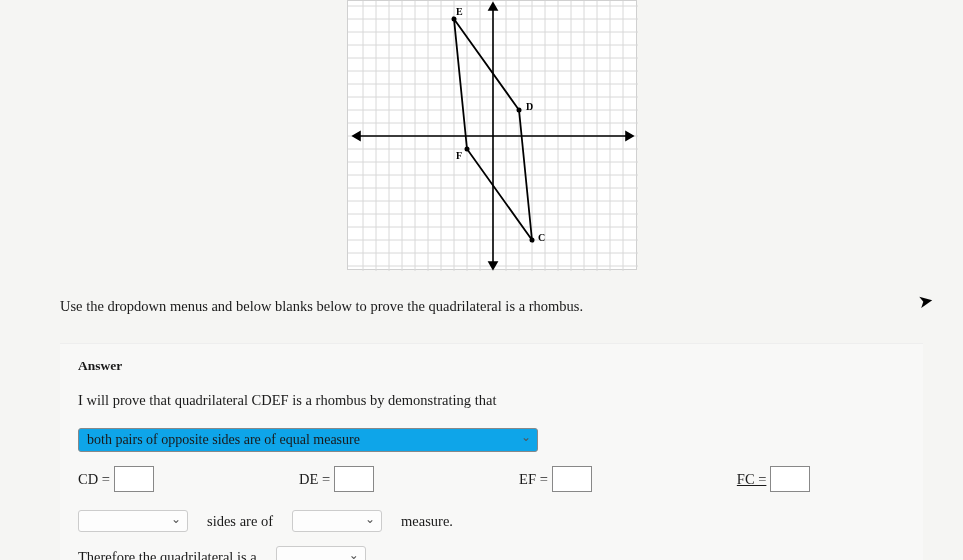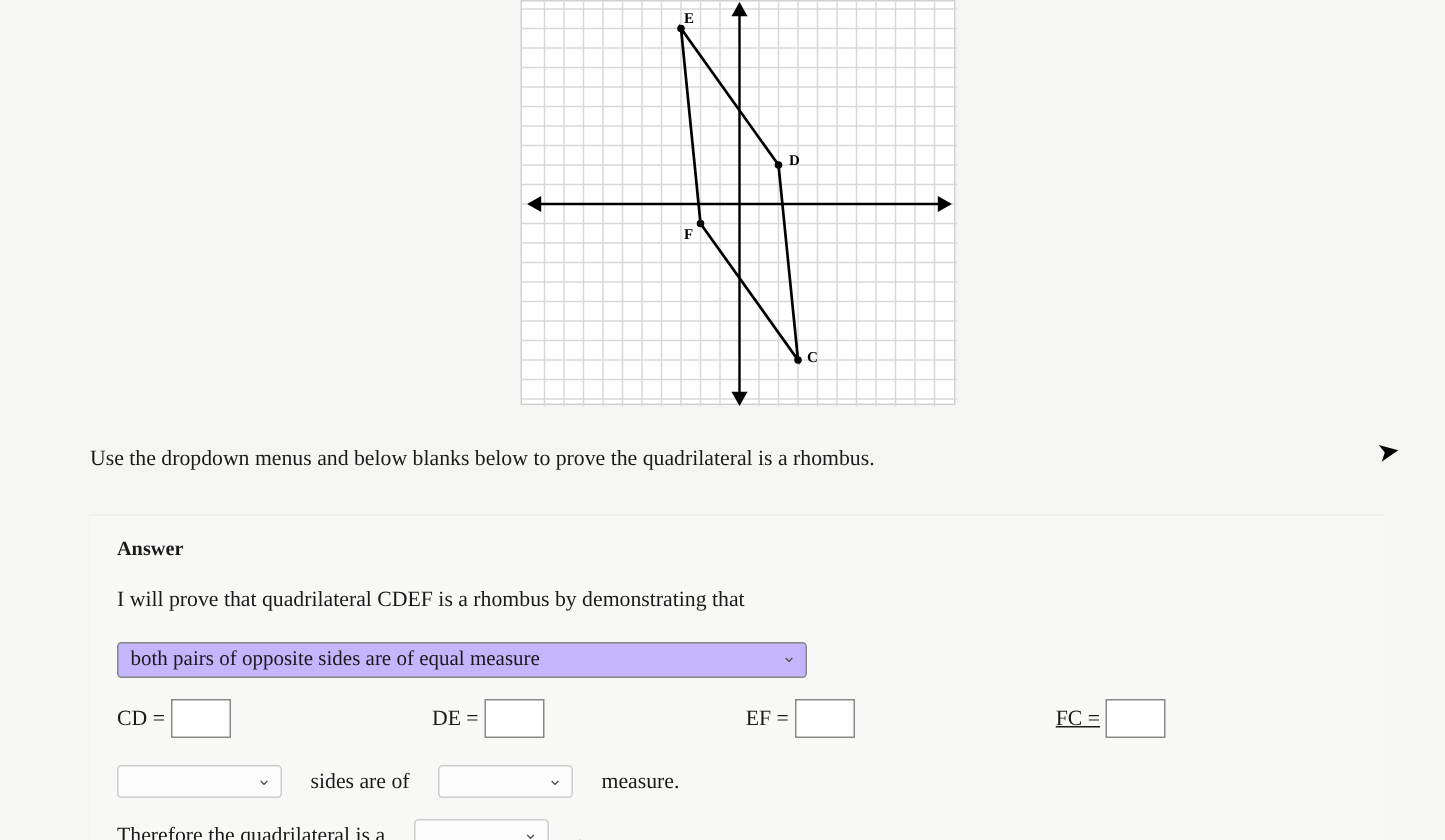--- a/index.html
+++ b/index.html
@@ -50,39 +50,39 @@
     align-items: center;
     flex-wrap: wrap;
     gap: 19px;
   }
   .select-wide {
     border: 1px solid #888;
     border-radius: 3px;
     padding: 3px 20px 3px 8px;
     font-family: inherit;
     font-size: 14px;
-    background: #c4b5fd;
+    background: #0ea5e9;
     min-width: 460px;
     height: 24px;
     display: inline-flex;
     align-items: flex-end;
     position: relative;
   }
   .select-wide::after, .select-small::after, .select-med::after {
     content: "⌄";
     position: absolute;
     right: 6px;
     top: 1px;
     font-size: 12px;
     color: #555;
   }
   .eq-row {
     display: flex;
     align-items: flex-end;
-    gap: 4px;
+    gap: 15px;
     margin-bottom: 18px;
     font-size: 14.5px;
   }
   .eq-group {
     display: inline-flex;
     align-items: center;
     margin-right: 130px;
   }
   .eq-group:last-child { margin-right: 0; text-decoration: underline; }
   .input-box {

